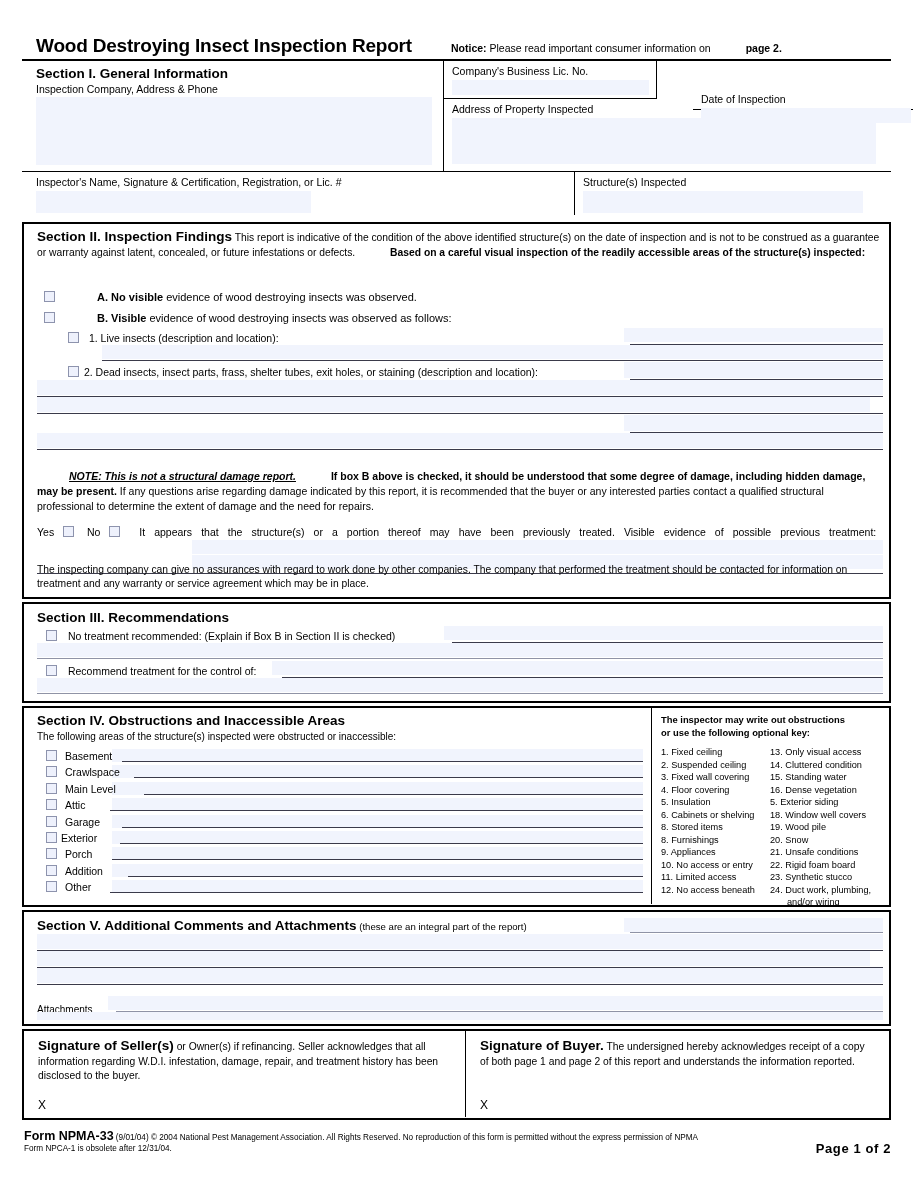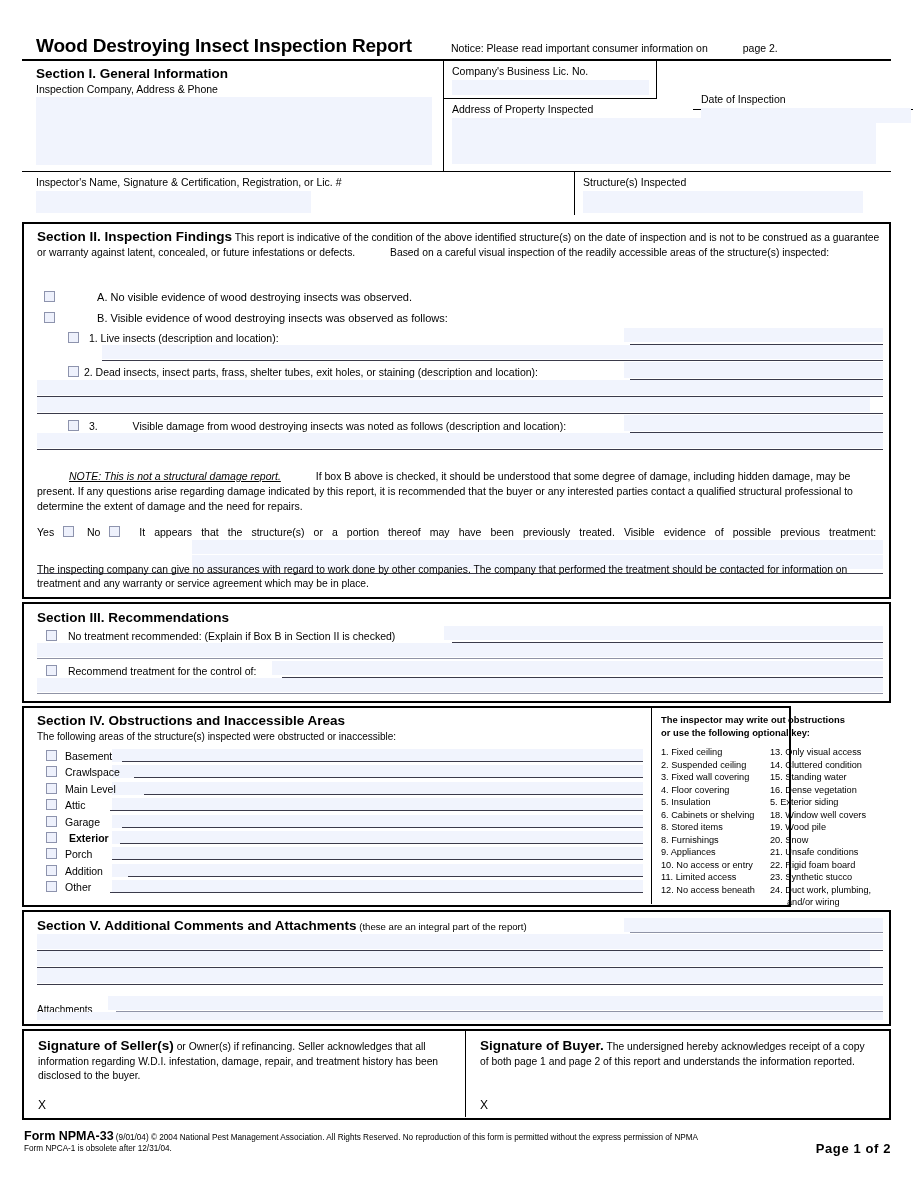--- a/index.html
+++ b/index.html
@@ -4,21 +4,21 @@
 <title>Wood Destroying Insect Inspection Report</title>
 <style>
   html,body{margin:0;padding:0;background:#ffffff;}
   body{
     width:913px;height:1184px;
     font-family:"Liberation Sans","DejaVu Sans",sans-serif;
     color:#000;
     -webkit-font-smoothing:none;
   }
   .page{position:relative;width:913px;height:1184px;box-sizing:border-box;}
-  .b{font-weight:normal;padding-left:32px;}
+  .b{font-weight:bold;padding-left:32px;}
   .fill{background:#f1f4fd;}
   .ckbox{
     display:inline-block;width:11px;height:11px;
     border:1px solid #8d93ad;background:#eef1fc;
     box-sizing:border-box;vertical-align:-1px;
   }
   .rule{height:1px;background:#3a3a4a;}
   .rule-lt{height:1px;background:#8f93a6;}
 
   
@@ -54,21 +54,21 @@
   .item{position:absolute;font-size:10.5px;}
   .noteP{position:absolute;left:13px;top:245px;width:843px;font-size:10.5px;line-height:14.8px;}
   .yesno{position:absolute;left:13px;top:302px;width:843px;font-size:10.5px;}
   .s2foot{position:absolute;left:13px;top:339px;width:843px;font-size:10.3px;line-height:14px;}
 
   
   .sec3{position:absolute;left:22px;top:602px;width:869px;height:101px;border:2.5px solid #000;box-sizing:border-box;}
   .s3hdr{position:absolute;left:13px;top:6px;font-size:13.5px;font-weight:bold;}
 
   
-  .sec4{position:absolute;left:22px;top:706px;width:769px;height:201px;border:2.5px solid #000;box-sizing:border-box;}
+  .sec4{position:absolute;left:22px;top:706px;width:869px;height:201px;border:2.5px solid #000;box-sizing:border-box;}
   .s4hdr{position:absolute;left:13px;top:5px;font-size:13.5px;font-weight:bold;}
   .s4sub{position:absolute;left:13px;top:23px;font-size:10px;}
   .s4key{position:absolute;left:627px;top:0;width:237px;height:196px;border-left:1.5px solid #000;box-sizing:border-box;}
   .s4keyhdr{position:absolute;left:9px;top:6px;font-size:9.4px;font-weight:bold;line-height:12.5px;}
   .keycol{position:absolute;top:38px;font-size:9.2px;line-height:12.55px;}
 
   
   .sec5{position:absolute;left:22px;top:910px;width:869px;height:116px;border:2.5px solid #000;box-sizing:border-box;}
   .s5hdr{position:absolute;left:13px;top:6px;font-size:13.5px;font-weight:bold;}
   .s5sub{font-size:9.6px;font-weight:normal;}
@@ -163,24 +163,20 @@
       <span class="ckbox"></span>
       <span style="margin-left:2px;">2. Dead insects, insect parts, frass, shelter tubes, exit holes, or staining (description and location):</span>
     </div>
     <div class="rule" style="position:absolute;left:606px;top:155px;width:253px;"></div>
     <div class="fill" style="position:absolute;left:13px;top:156px;width:846px;height:15px;"></div>
     <div class="rule" style="position:absolute;left:13px;top:172px;width:846px;"></div>
     <div class="fill" style="position:absolute;left:13px;top:173px;width:833px;height:15px;"></div>
     <div class="rule" style="position:absolute;left:13px;top:189px;width:846px;"></div>
 
     <div class="fill" style="position:absolute;left:600px;top:191px;width:259px;height:16px;"></div>
-    <div class="item" style="left:44px;top:196px;">
-      <span class="ckbox"></span>
-      <span style="margin-left:7px;">3.&nbsp;<span class="b">Visible</span> damage from wood destroying insects was noted as follows (description and location):</span>
-    </div>
     <div class="rule" style="position:absolute;left:606px;top:208px;width:253px;"></div>
     <div class="fill" style="position:absolute;left:13px;top:209px;width:846px;height:15px;"></div>
     <div class="rule" style="position:absolute;left:13px;top:225px;width:846px;"></div>
 
     <div class="noteP">
       <span class="b" style="text-decoration:underline;font-style:italic;">NOTE: This is not a structural damage report.</span><span class="b"> If box B above is checked, it should be understood that some degree of damage, including hidden damage, may be present.</span><span> If any questions arise regarding damage indicated by this report, it is recommended that the buyer or any interested parties contact a qualified structural professional to determine the extent of damage and the need for repairs.</span>
     </div>
 
     <div class="fill" style="position:absolute;left:168px;top:316px;width:691px;height:14px;"></div>
     <div class="yesno">
@@ -232,21 +228,21 @@
         <div class="fill" style="position: absolute; left: 88px; top: 73.8px; width: 531px; height: 13px;"></div>
         <div style="position: absolute; left: 22px; top: 74.8px; font-size: 10.5px;"><span class="ckbox"></span><span style="margin-left: 8px;">Main Level</span></div>
         <div class="rule" style="position: absolute; left: 120px; top: 85.8px; width: 499px;"></div>
         <div class="fill" style="position: absolute; left: 88px; top: 90.2px; width: 531px; height: 13px;"></div>
         <div style="position: absolute; left: 22px; top: 91.2px; font-size: 10.5px;"><span class="ckbox"></span><span style="margin-left: 8px;">Attic</span></div>
         <div class="rule" style="position: absolute; left: 86px; top: 102.2px; width: 533px;"></div>
         <div class="fill" style="position: absolute; left: 88px; top: 106.6px; width: 531px; height: 13px;"></div>
         <div style="position: absolute; left: 22px; top: 107.6px; font-size: 10.5px;"><span class="ckbox"></span><span style="margin-left: 8px;">Garage</span></div>
         <div class="rule" style="position: absolute; left: 98px; top: 118.6px; width: 521px;"></div>
         <div class="fill" style="position: absolute; left: 88px; top: 123px; width: 531px; height: 13px;"></div>
-        <div style="position: absolute; left: 22px; top: 124px; font-size: 10.5px;"><span class="ckbox"></span><span style="margin-left: 12px; font-weight: bold;">Exterior</span></div>
+        <div style="position: absolute; left: 22px; top: 124px; font-size: 10.5px;"><span class="ckbox"></span><span style="margin-left: 4px;">Exterior</span></div>
         <div class="rule" style="position: absolute; left: 96px; top: 135px; width: 523px;"></div>
         <div class="fill" style="position: absolute; left: 88px; top: 139.4px; width: 531px; height: 13px;"></div>
         <div style="position: absolute; left: 22px; top: 140.4px; font-size: 10.5px;"><span class="ckbox"></span><span style="margin-left: 8px;">Porch</span></div>
         <div class="rule" style="position: absolute; left: 88px; top: 151.4px; width: 531px;"></div>
         <div class="fill" style="position: absolute; left: 88px; top: 155.8px; width: 531px; height: 13px;"></div>
         <div style="position: absolute; left: 22px; top: 156.8px; font-size: 10.5px;"><span class="ckbox"></span><span style="margin-left: 8px;">Addition</span></div>
         <div class="rule" style="position: absolute; left: 104px; top: 167.8px; width: 515px;"></div>
         <div class="fill" style="position: absolute; left: 88px; top: 172.2px; width: 531px; height: 13px;"></div>
         <div style="position: absolute; left: 22px; top: 173.2px; font-size: 10.5px;"><span class="ckbox"></span><span style="margin-left: 8px;">Other</span></div>
         <div class="rule" style="position: absolute; left: 86px; top: 184.2px; width: 533px;"></div>

